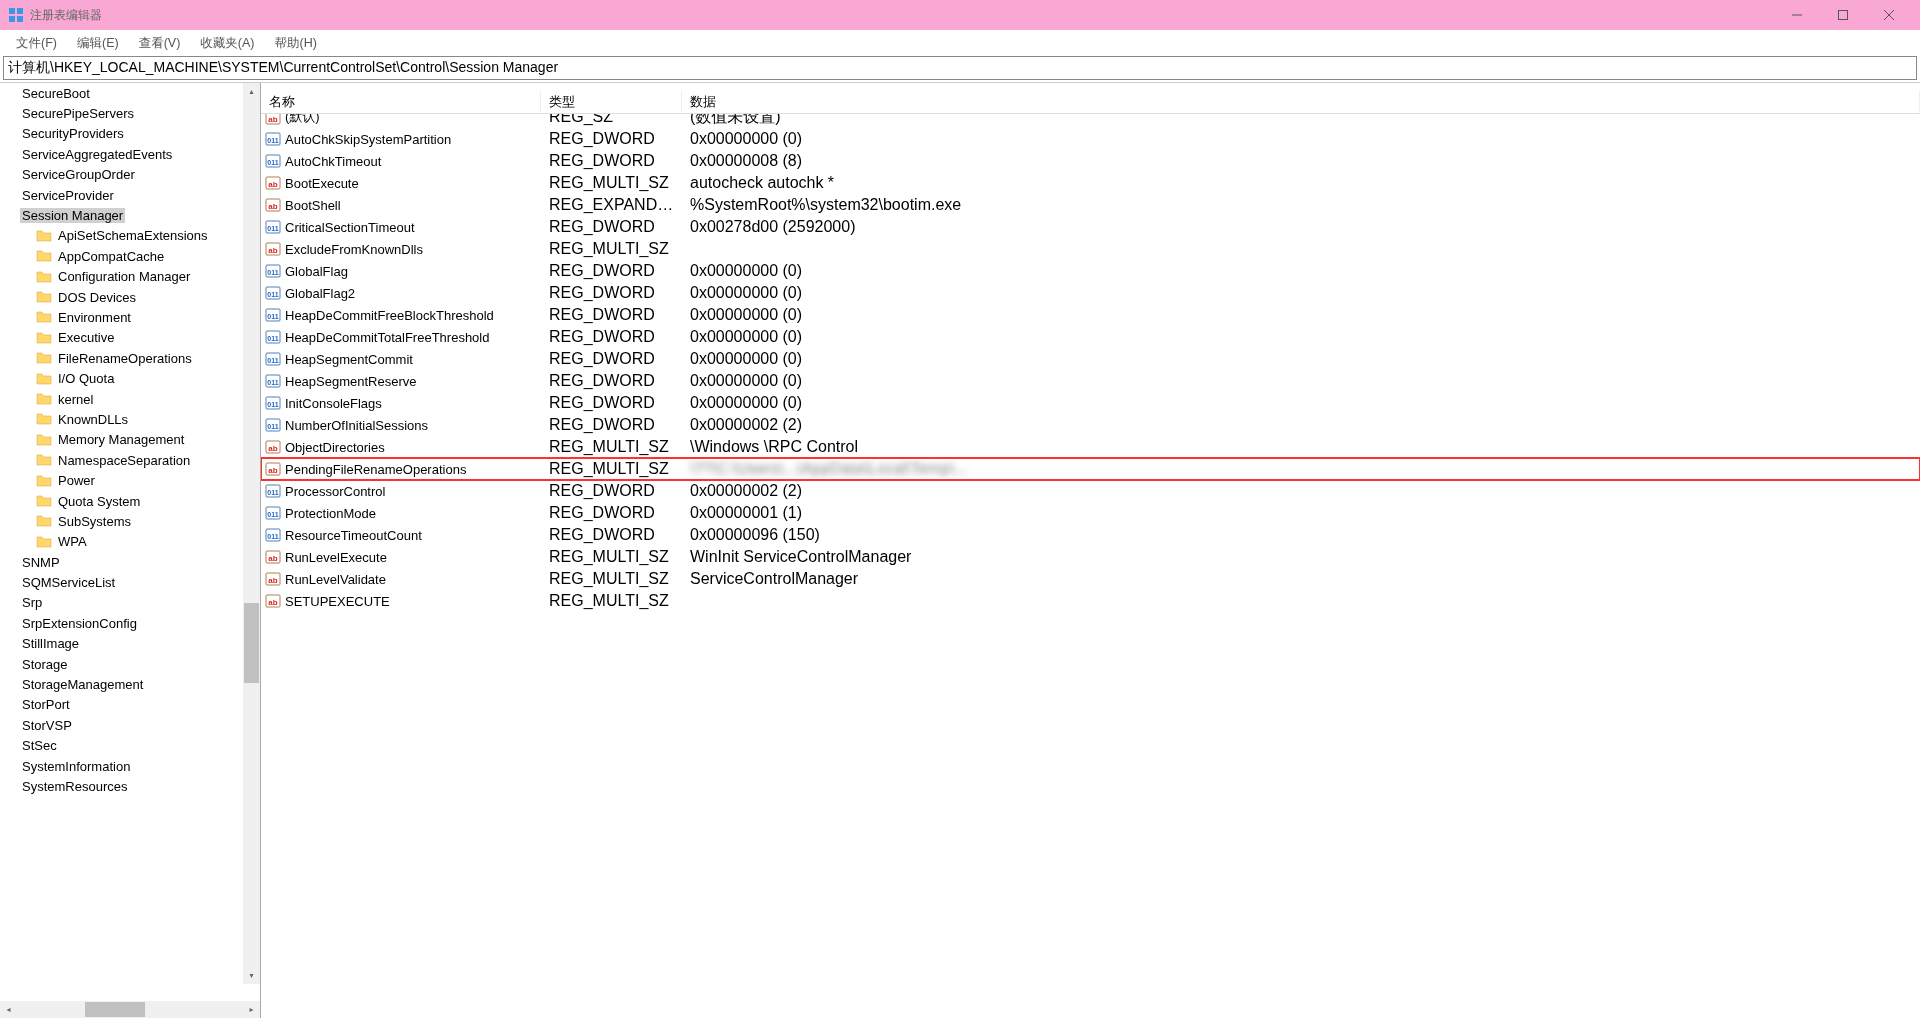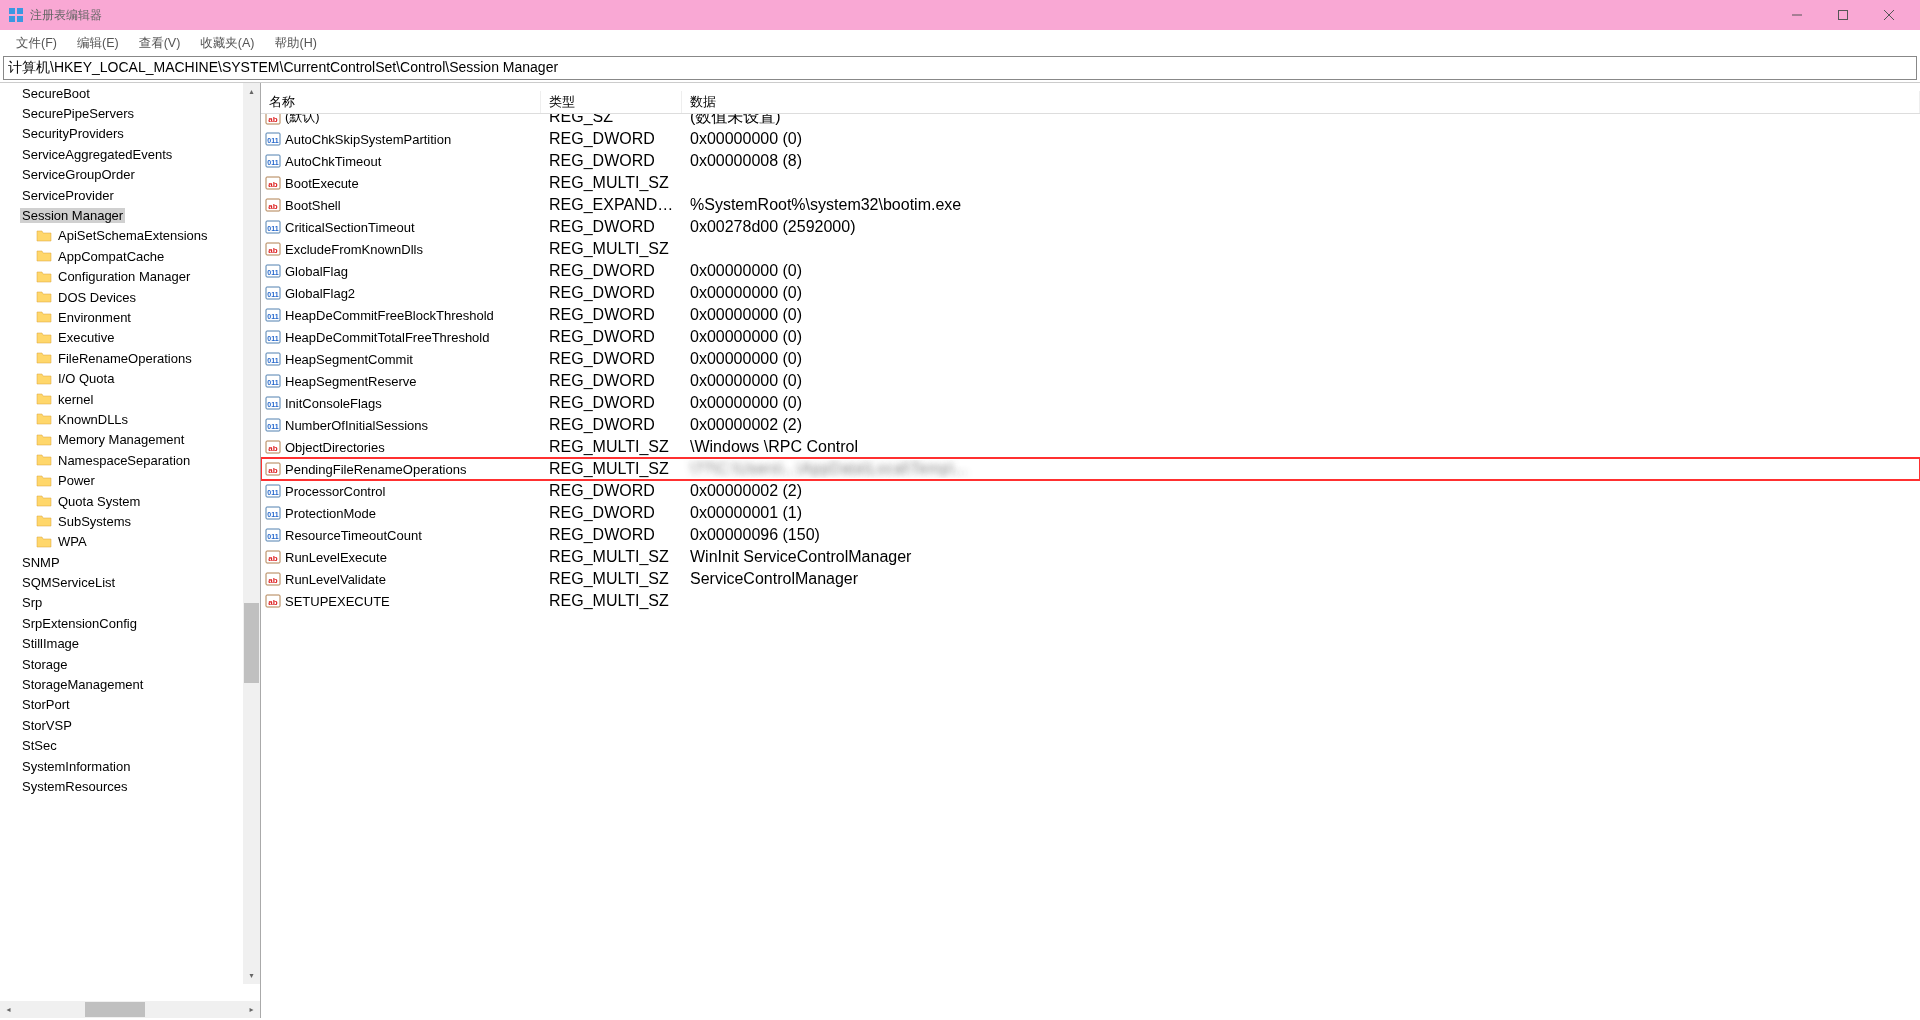--- a/index.html
+++ b/index.html
@@ -502,20 +502,21 @@
           <div class="col col-name">
             <span class="val-icon">
               <svg width="16" height="16" viewBox="0 0 16 16">
                 <rect x="1" y="2" width="14" height="12" rx="1" fill="#fff" stroke="#b08050"></rect>
                 <text x="8" y="12" text-anchor="middle" font-size="8" font-weight="bold" fill="#d22">ab</text>
               </svg>
             </span>
             <span class="text">BootExecute</span>
           </div>
           <div class="col col-type">REG_MULTI_SZ</div>
+          <div class="col col-data">autocheck autochk *</div>
         </div>
         <div class="value-row">
           <div class="col col-name">
             <span class="val-icon">
               <svg width="16" height="16" viewBox="0 0 16 16">
                 <rect x="1" y="2" width="14" height="12" rx="1" fill="#fff" stroke="#b08050"></rect>
                 <text x="8" y="12" text-anchor="middle" font-size="8" font-weight="bold" fill="#d22">ab</text>
               </svg>
             </span>
             <span class="text">BootShell</span>

